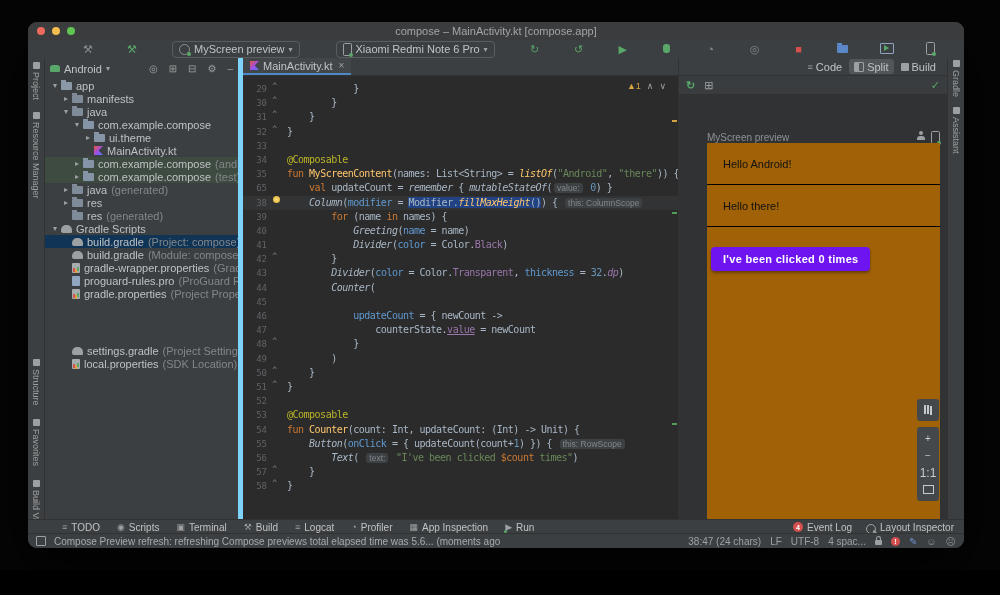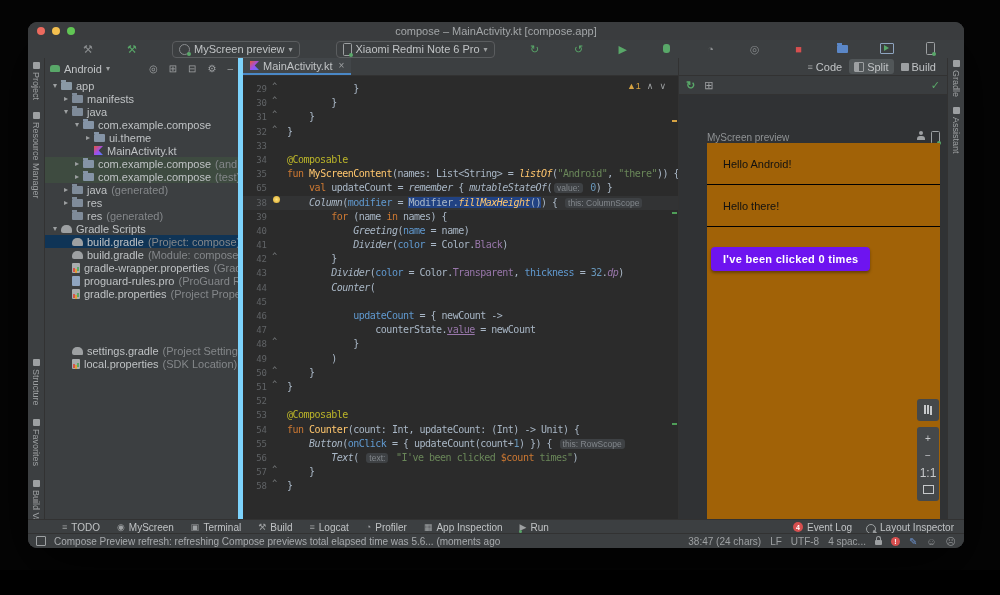--- a/index.html
+++ b/index.html
@@ -659,21 +659,21 @@
         </div>
   </div>
 
   <div class="twbar" id="twBar">
         <span class="twitem">
           <span class="twglyph">≡</span>
           <span>TODO</span>
         </span>
         <span class="twitem">
           <span class="twglyph">◉</span>
-          <span>MyScreen</span>
+          <span>Scripts</span>
         </span>
         <span class="twitem">
           <span class="twglyph">▣</span>
           <span>Terminal</span>
         </span>
         <span class="twitem">
           <span class="twglyph">⚒</span>
           <span>Build</span>
         </span>
         <span class="twitem">

